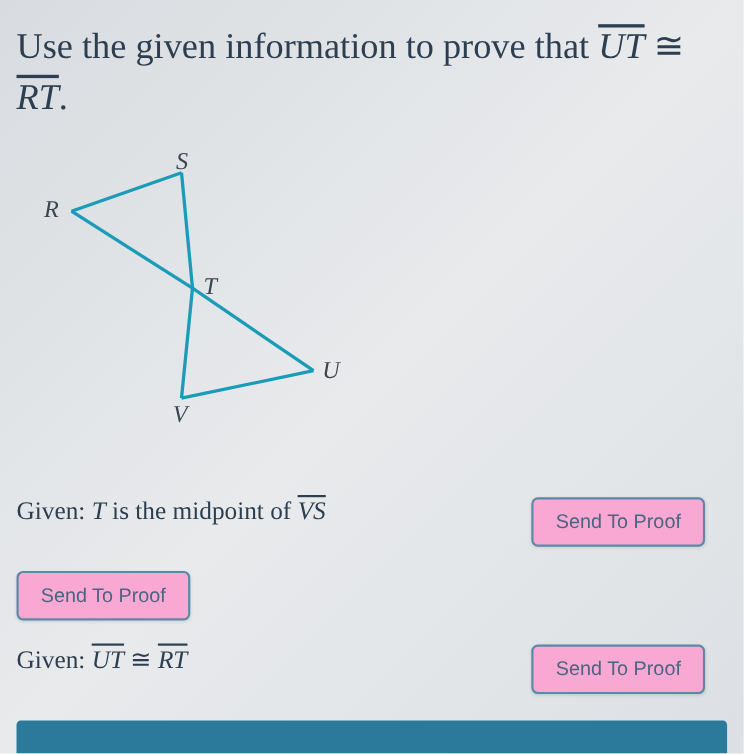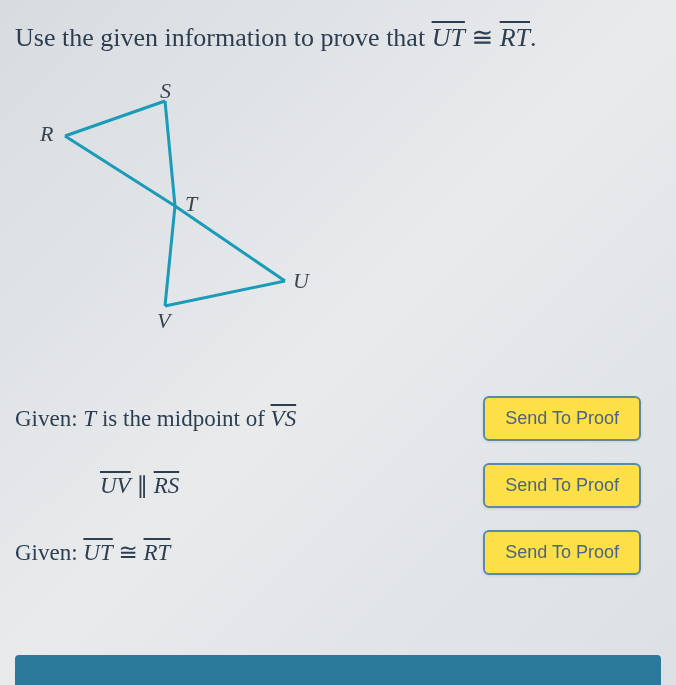--- a/index.html
+++ b/index.html
@@ -11,21 +11,21 @@
       width: 676px;
       height: 685px;
       background: linear-gradient(135deg, #d8dce0 0%, #e8eaec 50%, #dce0e4 100%);
       font-family: Georgia, 'Times New Roman', serif;
       color: #3a4550;
       padding: 20px 15px;
       position: relative;
       overflow: hidden;
     }
     .question-text {
-      font-size: 26px;
+      font-size: 33px;
       color: #2c3e50;
       margin-bottom: 30px;
       line-height: 1.4;
       font-weight: 500;
     }
     .overline {
       text-decoration: overline;
       font-style: italic;
       font-family: 'Times New Roman', serif;
     }
@@ -45,35 +45,35 @@
       font-family: 'Times New Roman', serif;
       font-size: 22px;
       color: #3a4550;
       font-weight: 500;
     }
     .statements-area {
       margin-top: 50px;
     }
     .statement-row {
       display: flex;
-      align-items: center;
+      align-items: flex-start;
       justify-content: space-between;
       margin-bottom: 22px;
       padding-right: 20px;
     }
     .statement-text {
       font-size: 23px;
       color: #2c3e50;
       font-family: Georgia, serif;
     }
     .statement-indent {
       margin-left: 85px;
     }
     .send-button {
-      background: #fde047;
+      background: #f9a8d4;
       border: 2px solid #5a8aa8;
       border-radius: 6px;
       padding: 10px 20px;
       font-size: 18px;
       color: #4a6580;
       font-family: Arial, sans-serif;
       cursor: pointer;
       white-space: nowrap;
       box-shadow: 0 1px 3px rgba(0,0,0,0.1);
     }
@@ -117,23 +117,20 @@
 <div class="statements-area">
 
   <div class="statement-row">
     <div class="statement-text">
       <span>Given: </span><span class="math-italic">T</span><span> is the midpoint of </span><span class="overline">VS</span>
     </div>
     <button class="send-button">Send To Proof</button>
   </div>
 
   <div class="statement-row">
-    <div class="statement-text statement-indent">
-      <span class="overline">UV</span><span> ∥ </span><span class="overline">RS</span>
-    </div>
     <button class="send-button">Send To Proof</button>
   </div>
 
   <div class="statement-row">
     <div class="statement-text">
       <span>Given: </span><span class="overline">UT</span><span> ≅ </span><span class="overline">RT</span>
     </div>
     <button class="send-button">Send To Proof</button>
   </div>
 

